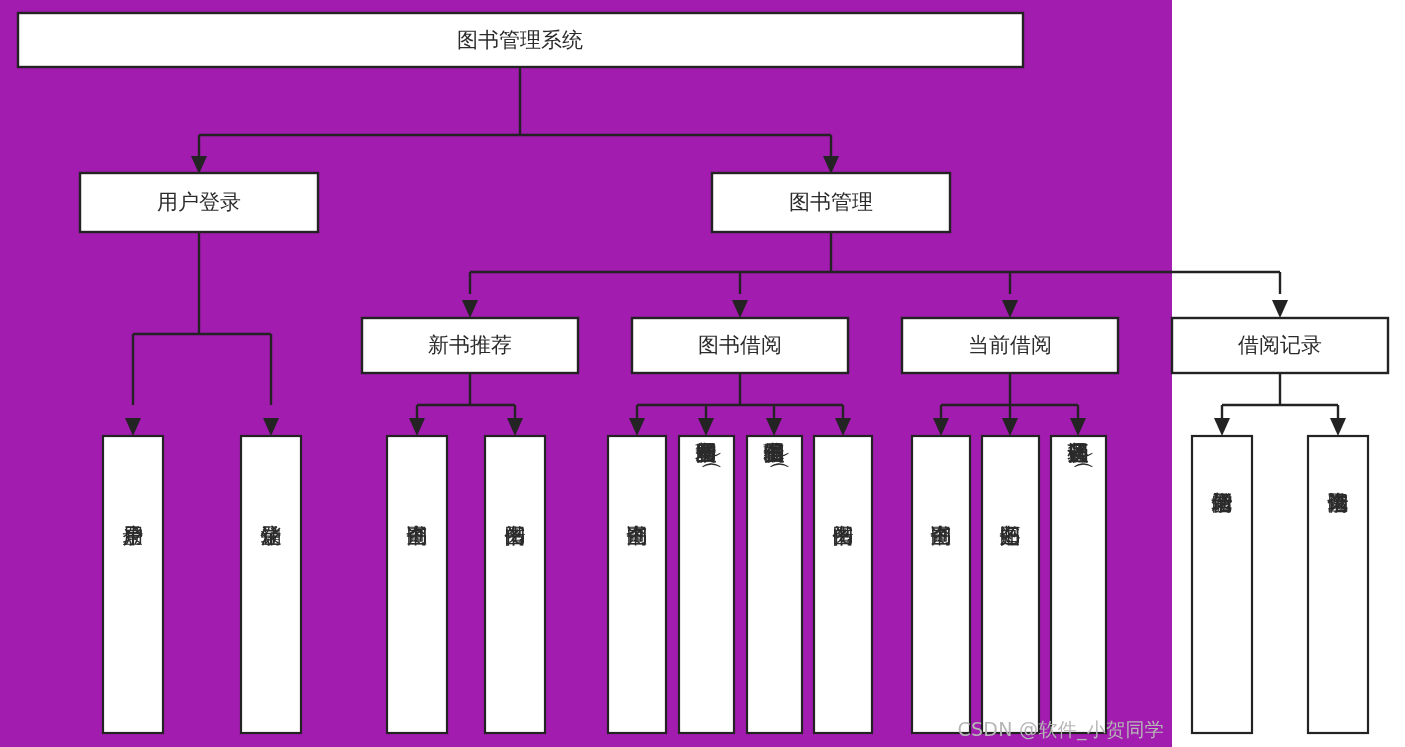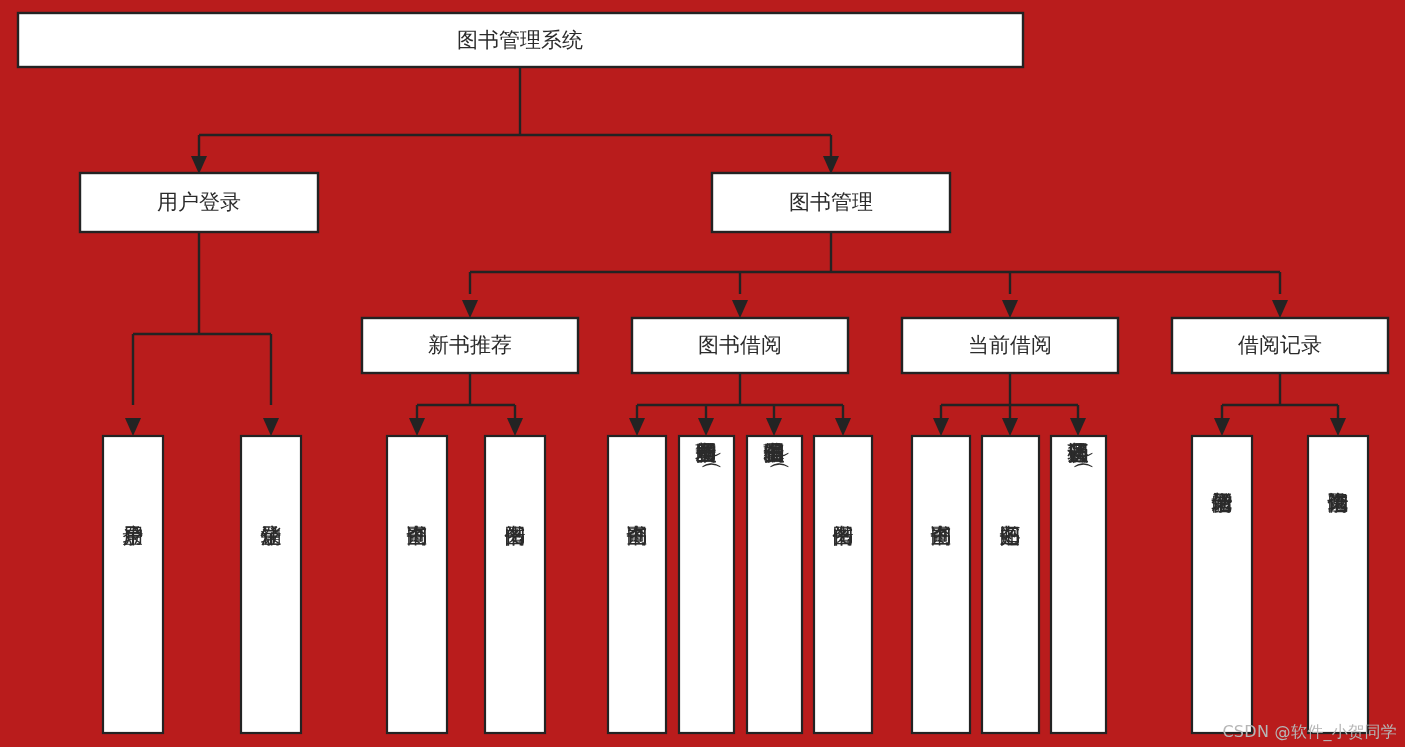--- a/index.html
+++ b/index.html
@@ -8,23 +8,23 @@
     background: #ffffff;
   }
   body {
     width: 1405px;
     height: 747px;
     overflow: hidden;
     font-family: "DejaVu Sans", "Liberation Sans", sans-serif;
   }
   #diagram-root {
     position: relative;
-    width: 1405px;
+    width: 1172px;
     height: 747px;
-    background: #b91c1c;
+    background: #a21caf;
   }
   svg#tree-svg {
     position: absolute;
     left: 0;
     top: 0;
     width: 1405px;
     height: 747px;
     display: block;
   }
   .node-box {
@@ -58,21 +58,21 @@
     font-family: "DejaVu Sans", "Liberation Sans", sans-serif;
     font-size: 21px;
     fill: #2b2b2b;
     text-anchor: middle;
   }
   .watermark {
     position: absolute;
     right: 8px;
     bottom: 4px;
     font-family: "DejaVu Sans", "Liberation Sans", sans-serif;
-    font-size: 16px;
+    font-size: 19px;
     color: #b6b6b6;
     white-space: nowrap;
     letter-spacing: 0.3px;
     pointer-events: none;
   }
 </style>
 </head>
 <body>
 
 <div id="diagram-root">

